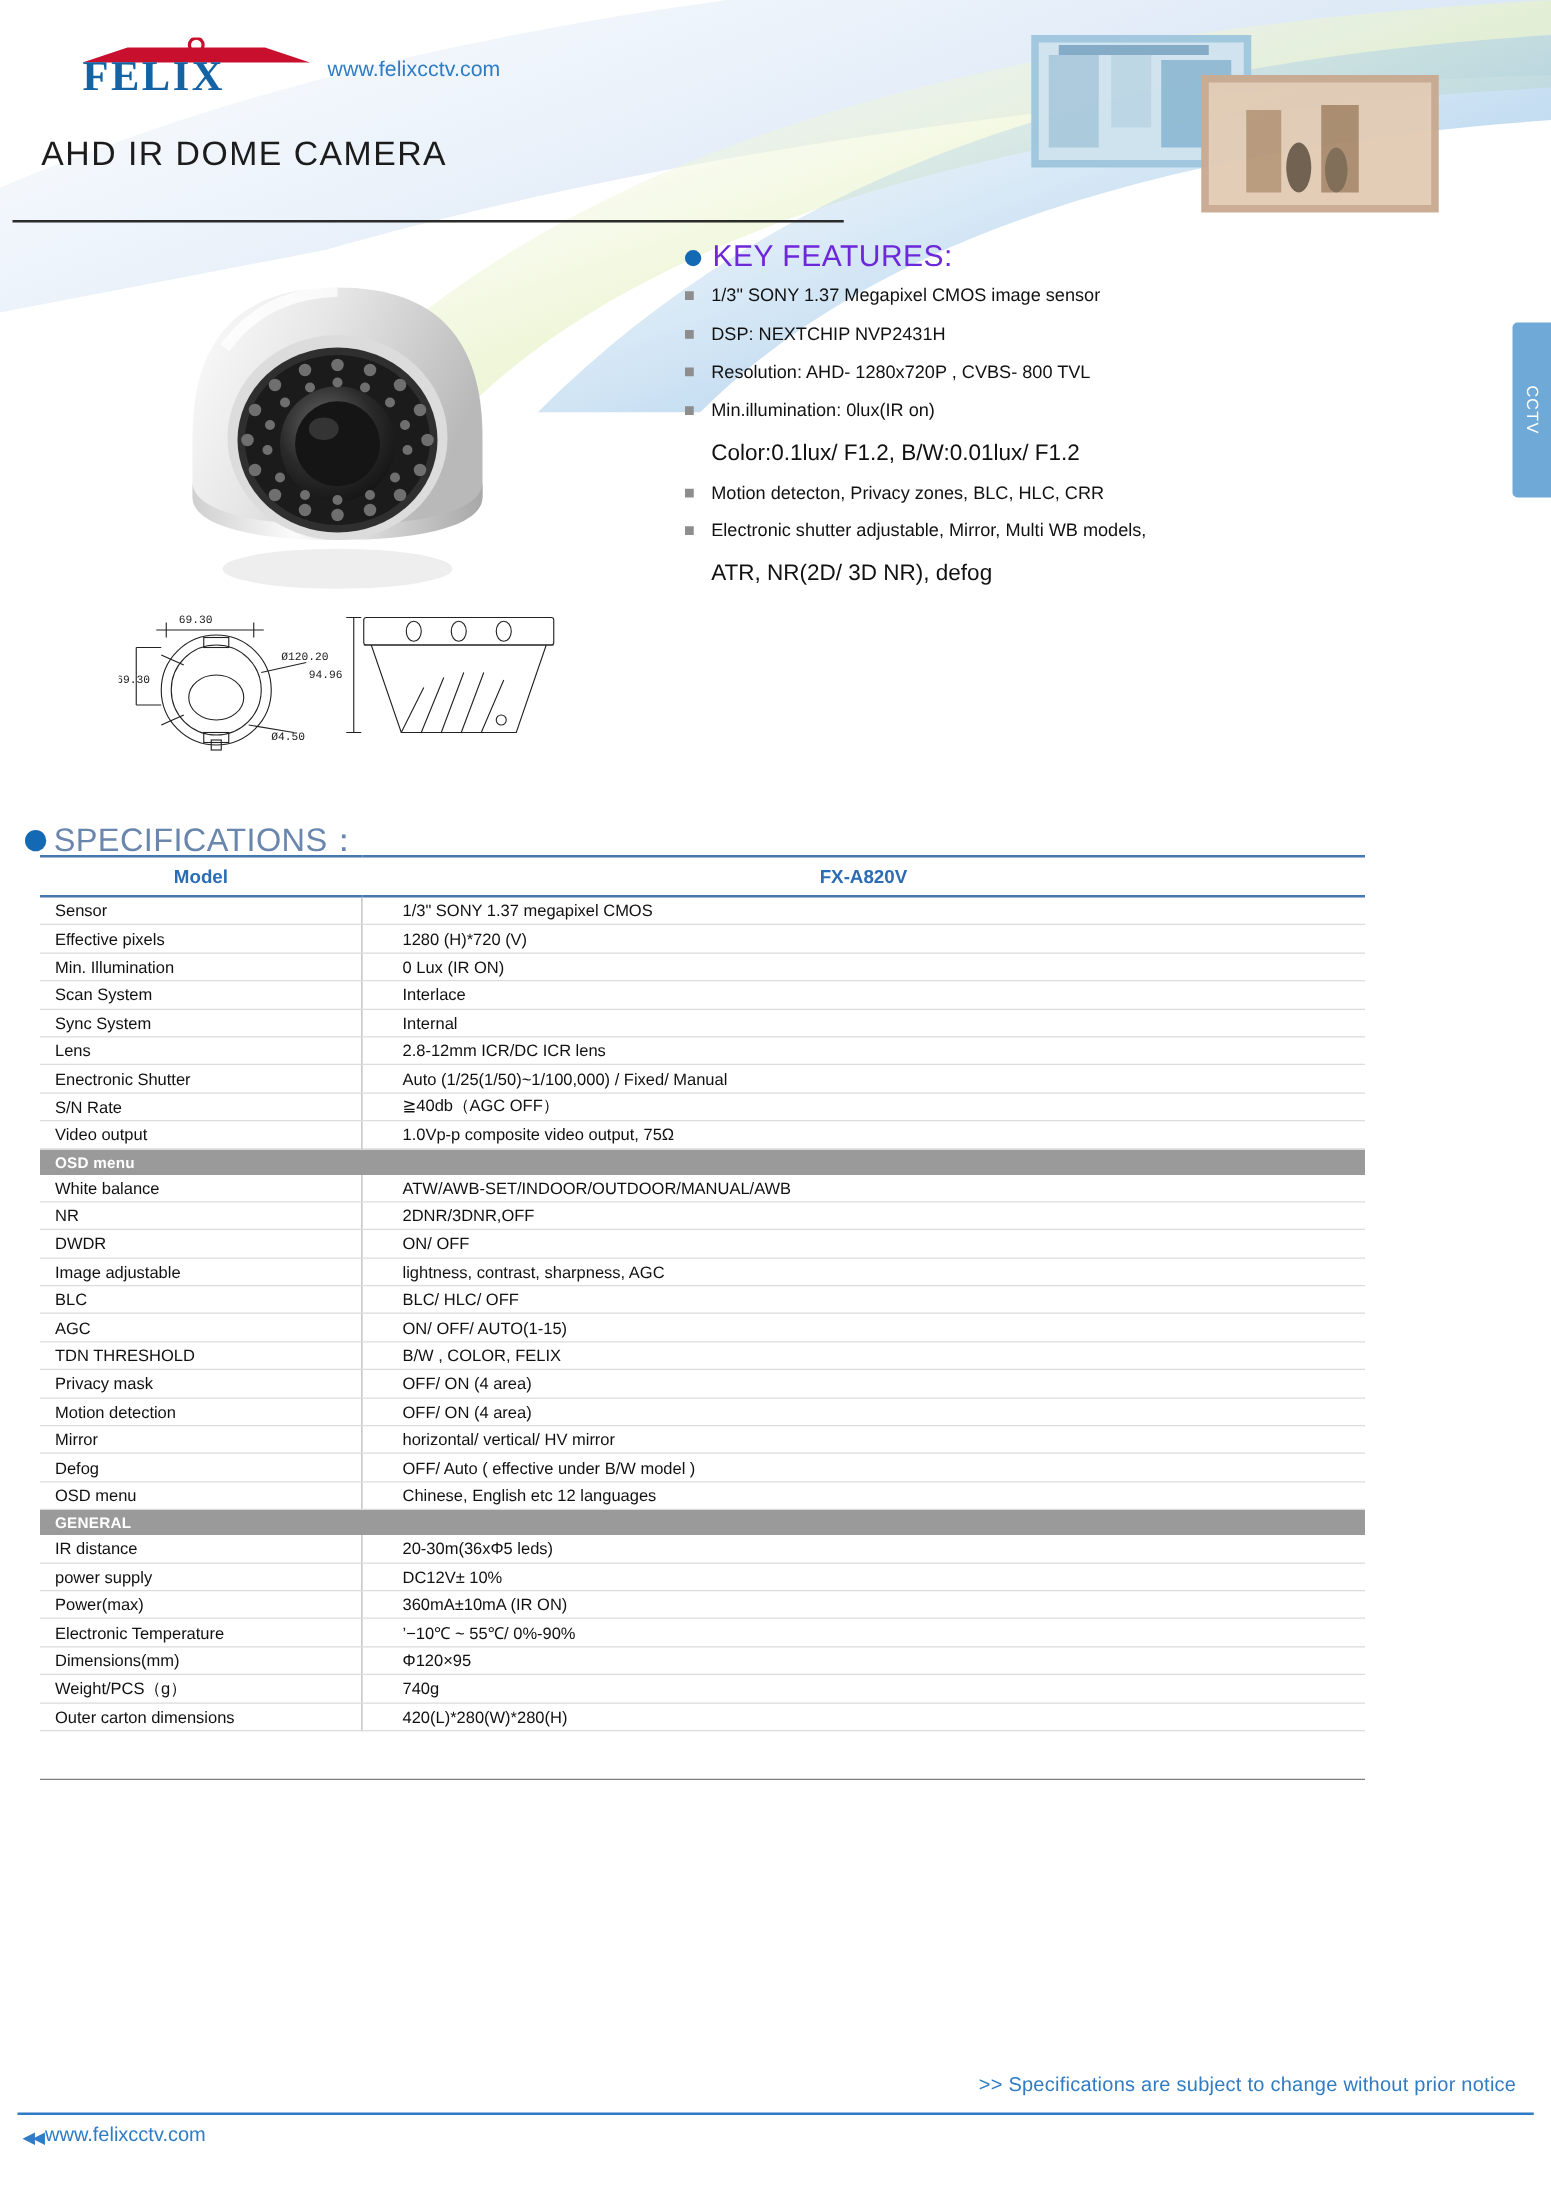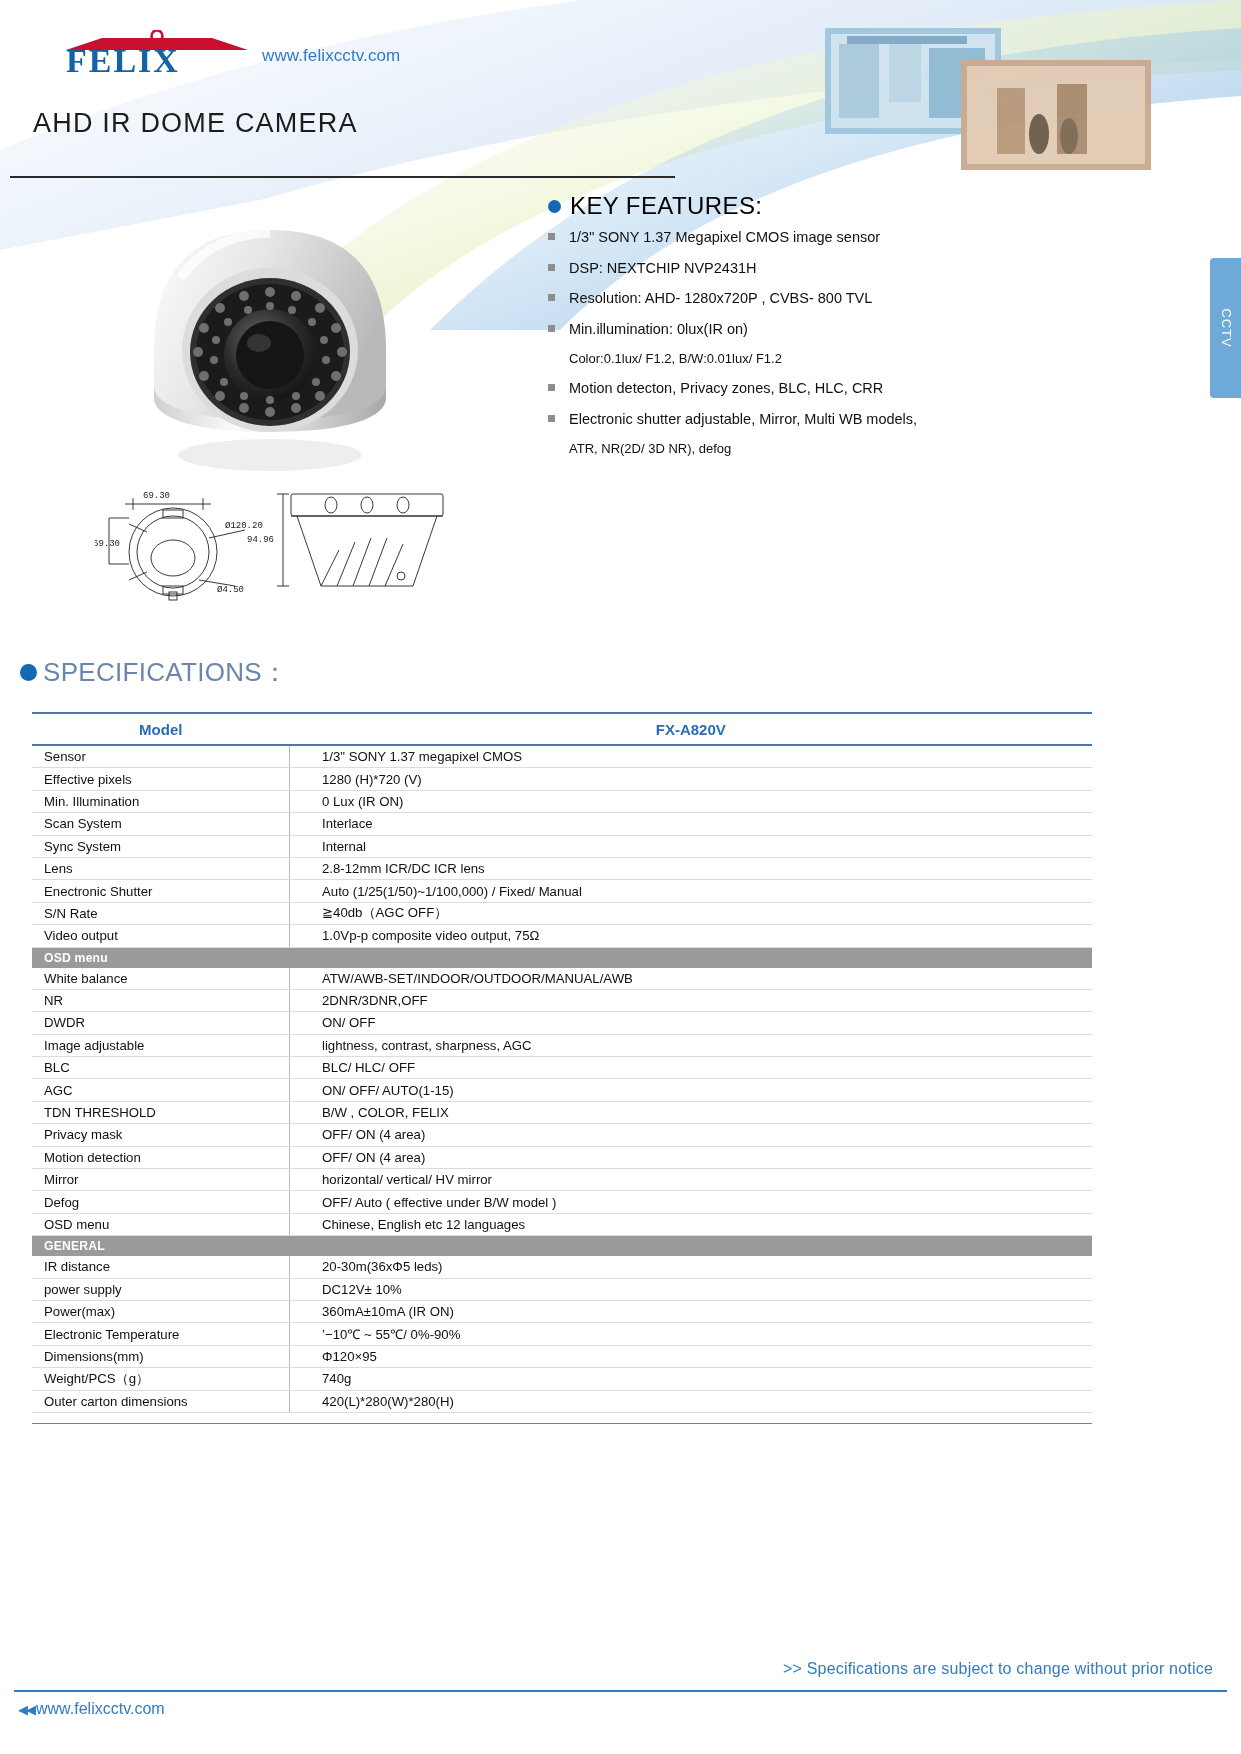--- a/index.html
+++ b/index.html
@@ -21,35 +21,35 @@
     position:absolute;right:0;top:258px;width:31px;height:140px;
     background:#6ea9d8;border-radius:4px 0 0 4px;
   }
   .side-tab span{
     position:absolute;left:50%;top:50%;transform:translate(-50%,-50%) rotate(90deg);
     color:#fff;font-size:13px;letter-spacing:1px;white-space:nowrap;
   }
   
   .kf-head{position:absolute;left:548px;top:192px;display:flex;align-items:center;}
   .kf-dot{width:13px;height:13px;border-radius:50%;background:#1469b4;margin-right:9px;}
-  .kf-head-text{font-size:24px;color:#000000;letter-spacing:.4px;}
+  .kf-head-text{font-size:24px;color:#6d28d9;letter-spacing:.4px;}
   .kf-list{position:absolute;left:548px;top:228px;width:420px;}
   .kf-item{display:flex;align-items:flex-start;margin-bottom:12.5px;font-size:14.5px;color:#111;line-height:1.25;}
   .kf-bullet{width:7px;height:7px;background:#8d8d8d;margin:5px 14px 0 0;flex:0 0 auto;}
-  .kf-sub{margin:0 0 12.5px 21px;font-size:13px;color:#111;line-height:1.25;}
+  .kf-sub{margin:0 0 12.5px 21px;font-size:18px;color:#111;line-height:1.25;}
   
   .prod-img{position:absolute;left:120px;top:200px;width:300px;height:290px;}
   
   .drawings{position:absolute;left:95px;top:480px;width:400px;height:140px;}
   
   .spec-head{position:absolute;left:20px;top:655px;display:flex;align-items:center;text-align:center;}
   .spec-dot{width:17px;height:17px;border-radius:50%;background:#1469b4;margin-right:6px;}
   .spec-head-text{font-size:26px;color:#6a86ac;letter-spacing:.3px;}
   table.spec{
-    position:absolute;left:32px;top:712px;width:1060px;border-collapse:collapse;
+    position:absolute;left:32px;top:684px;width:1060px;border-collapse:collapse;
     font-family:"Liberation Sans",sans-serif;
   }
   table.spec td{padding:0;vertical-align:middle;}
   tr.modelrow td{
     height:30px;border-top:2px solid #4677ad;border-bottom:2px solid #4677ad;
     color:#2a6db5;font-weight:bold;font-size:15px;text-align:center;
   }
   tr.modelrow td.k{width:245px;}
   tr.datarow td{height:21.4px;font-size:13.2px;color:#111;border-bottom:1px solid #dcdcdc;}
   tr.datarow td.k{

